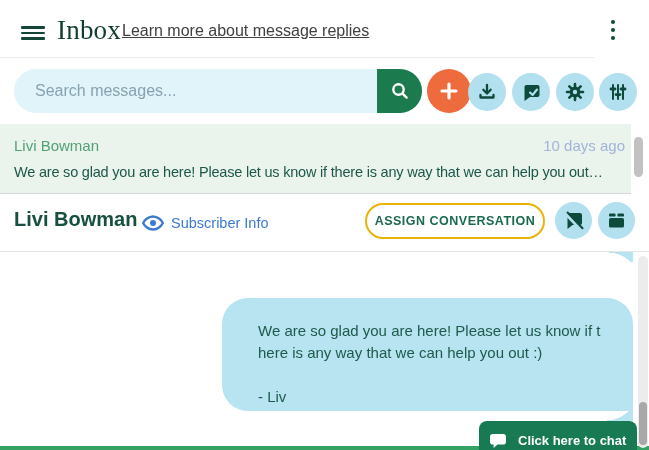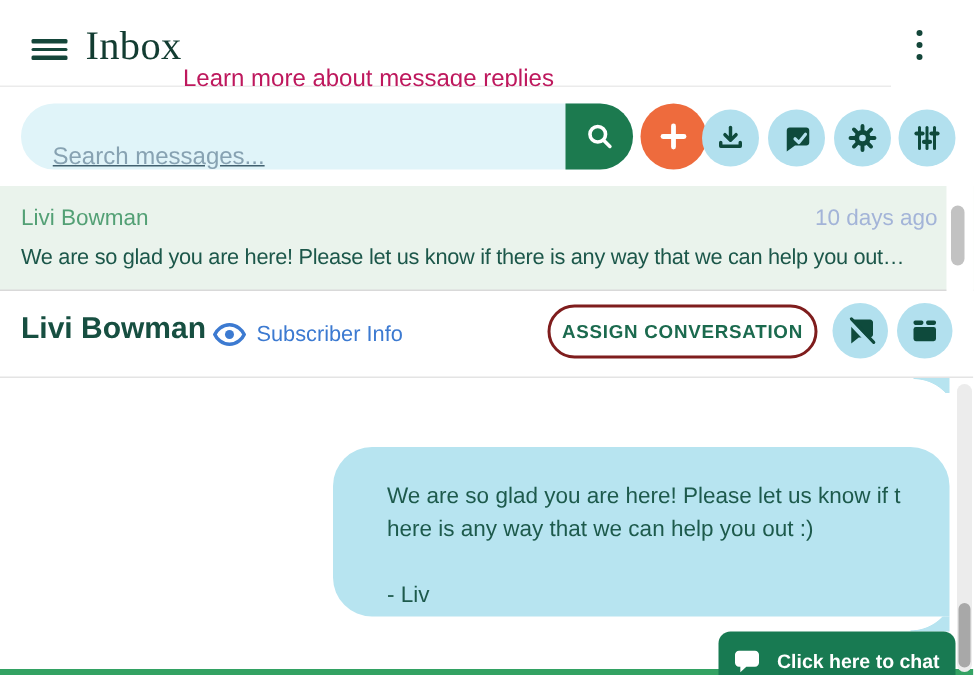--- a/index.html
+++ b/index.html
@@ -4,48 +4,48 @@
 <style>
   html,body{margin:0;padding:0;}
   body{width:649px;height:450px;font-family:"Liberation Sans",sans-serif;background:#fff;overflow:hidden;}
   .app{position:relative;width:649px;height:450px;background:#fff;overflow:hidden;}
 
   
   .header{position:absolute;top:0;left:0;width:594px;height:57px;background:#fff;border-bottom:1px solid #ebebeb;}
   .hamburger{position:absolute;left:21px;top:26px;width:24px;height:14px;cursor:pointer;background:none;border:none;padding:0;}
   .hamburger span{display:block;width:24px;height:2.6px;background:#14463a;margin-bottom:3px;border-radius:1px;}
   .app-title{position:absolute;left:57px;top:15px;font-family:"Liberation Serif",serif;font-size:27px;color:#123c31;letter-spacing:0.2px;}
-  .header-link{position:absolute;left:122px;top:22px;font-size:16px;color:#be185d;text-decoration:underline;cursor:pointer;margin-top:22px;}
+  .header-link{position:absolute;left:122px;top:22px;font-size:16px;color:#404040;text-decoration:underline;cursor:pointer;}
   .kebab{position:absolute;left:604px;top:14px;width:18px;height:28px;background:none;border:none;cursor:pointer;padding:0;}
   .kebab i{display:block;width:4.5px;height:4.5px;border-radius:50%;background:#14463a;margin:3.5px auto 0;}
 
   
   .toolbar{position:absolute;top:58px;left:0;width:649px;height:66px;background:#fff;}
   .search-pill{position:absolute;left:14px;top:11px;width:408px;height:44px;background:#e0f4f9;border-radius:22px;}
-  .search-input{position:absolute;left:0;top:0;width:350px;height:44px;background:transparent;border:none;outline:none;font-family:"Liberation Sans",sans-serif;font-size:16px;color:#41606f;padding:14px 0 0 21px;text-decoration:underline;}
+  .search-input{position:absolute;left:0;top:0;width:350px;height:44px;background:transparent;border:none;outline:none;font-family:"Liberation Sans",sans-serif;font-size:16px;color:#41606f;padding:0 0 0 21px;}
   .search-input::placeholder{color:#87a2b2;opacity:1;}
   .search-btn{position:absolute;right:0;top:0;width:45px;height:44px;background:#1c7a4f;border:none;border-radius:0 22px 22px 0;cursor:pointer;display:flex;align-items:center;justify-content:center;padding:0;}
   .add-btn{position:absolute;left:427px;top:11px;width:44px;height:44px;border-radius:50%;background:#ee6b3d;border:none;cursor:pointer;display:flex;align-items:center;justify-content:center;padding:0;}
   .tool-circle{position:absolute;top:15px;width:38px;height:38px;border-radius:50%;background:#b2e0ee;border:none;cursor:pointer;display:flex;align-items:center;justify-content:center;padding:0;}
   .tc1{left:468px;} .tc2{left:512px;} .tc3{left:556px;} .tc4{left:599px;}
 
   
   .conv-item{position:absolute;top:124px;left:0;width:649px;height:69px;background:#eaf3ec;border-bottom:1px solid #d9d9d9;cursor:pointer;}
   .conv-name{position:absolute;left:14px;top:13px;font-size:15px;color:#53a075;}
   .conv-time{position:absolute;right:24px;top:13px;font-size:15px;color:#a3b4d8;}
   .conv-preview{position:absolute;left:14px;top:40px;width:600px;font-size:14.5px;letter-spacing:-0.2px;color:#1c574a;white-space:nowrap;overflow:hidden;}
   .list-scroll-track{position:absolute;left:631px;top:124px;width:18px;height:70px;background:#ffffff;cursor:pointer;}
   .list-scroll-thumb{position:absolute;left:634px;top:137px;width:9px;height:40px;background:#c2c2c2;border-radius:4.5px;cursor:pointer;}
 
   
   .conv-header{position:absolute;top:194px;left:0;width:649px;height:57px;background:#fff;border-bottom:1px solid #e4e4e4;}
   .conv-header-name{position:absolute;left:14px;top:14px;font-size:20px;font-weight:bold;color:#174f41;}
   .eye-wrap{position:absolute;left:141px;top:17px;width:24px;height:24px;cursor:pointer;}
   .sub-link{position:absolute;left:171px;top:21px;font-size:14.5px;color:#3c7ad1;cursor:pointer;}
-  .assign-btn{position:absolute;left:365px;top:9px;width:180px;height:36px;background:#fff;border:2px solid #7f1d1d;border-radius:19px;color:#1b6a4e;font-family:"Liberation Sans",sans-serif;font-size:12.5px;font-weight:bold;letter-spacing:0.5px;cursor:pointer;}
+  .assign-btn{position:absolute;left:365px;top:9px;width:180px;height:36px;background:#fff;border:2px solid #eab308;border-radius:19px;color:#1b6a4e;font-family:"Liberation Sans",sans-serif;font-size:12.5px;font-weight:bold;letter-spacing:0.5px;cursor:pointer;}
   .hdr-circle{position:absolute;top:8px;width:37px;height:37px;border-radius:50%;background:#b2e0ee;border:none;cursor:pointer;display:flex;align-items:center;justify-content:center;padding:0;}
   .hc1{left:555px;} .hc2{left:598px;}
 
   
   .chat-area{position:absolute;top:252px;left:0;width:649px;height:194px;background:#fff;}
   .prev-bubble-tail{position:absolute;left:609px;top:0px;width:24px;height:10px;
     background:radial-gradient(circle 30px at 0px 30px, rgba(255,255,255,0) 29px, #b7e4f0 29.5px);}
   .bubble{position:absolute;left:222px;top:46px;width:411px;height:113px;background:#b7e4f0;border-radius:26px 26px 0 26px;}
   .bubble::after{content:'';position:absolute;right:0;bottom:-10px;width:26px;height:10px;
     background:radial-gradient(circle 30px at 0px -20px, rgba(255,255,255,0) 29px, #b7e4f0 29.5px);}

